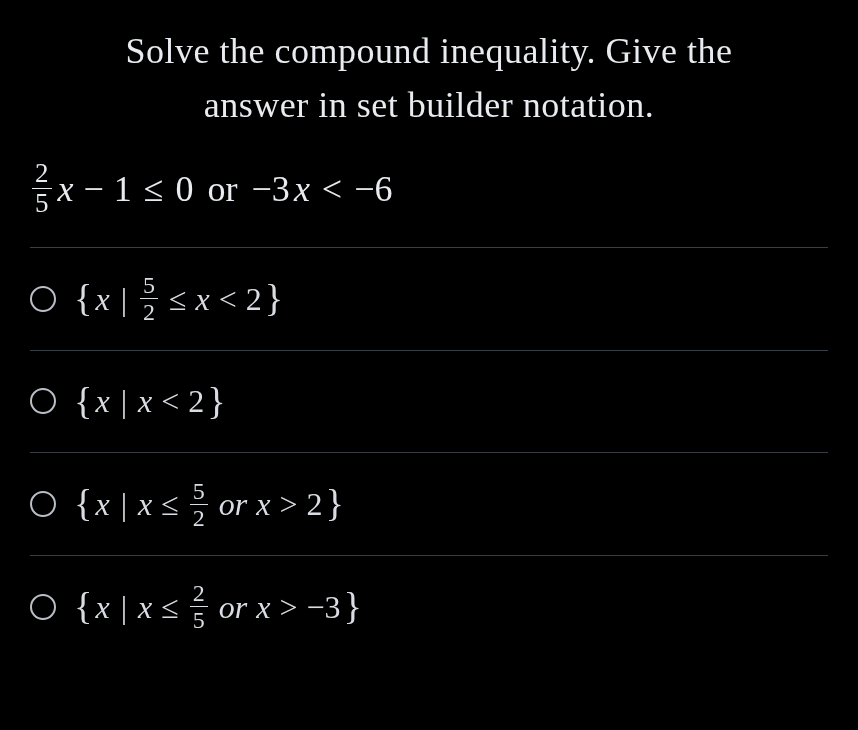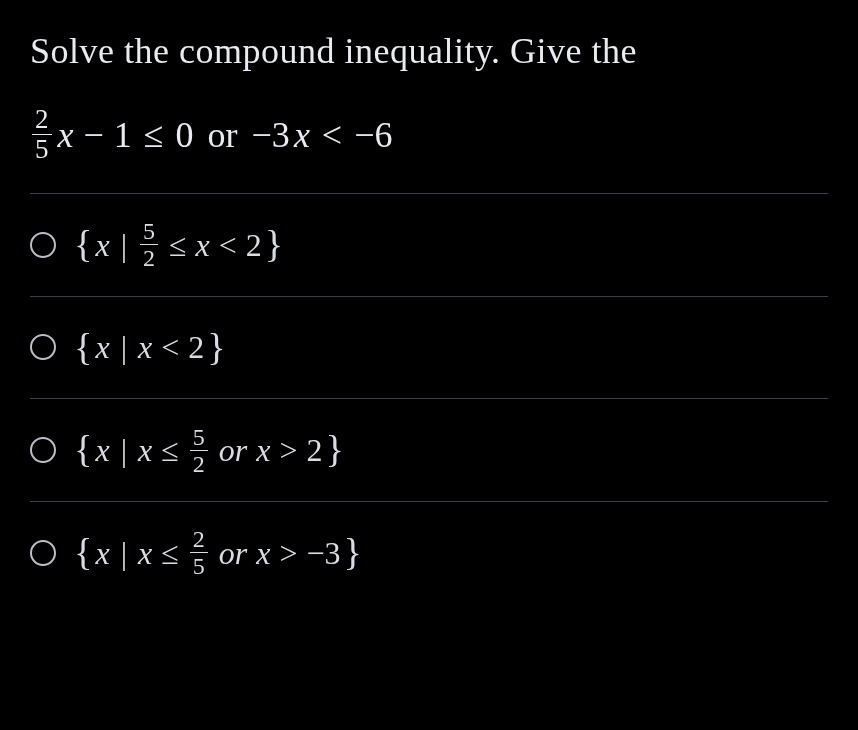--- a/index.html
+++ b/index.html
@@ -12,20 +12,21 @@
     line-height: 1.5;
     width: 858px;
     height: 730px;
     box-sizing: border-box;
   }
   .question-text {
     font-size: 36px;
     color: #e8ebef;
     margin-bottom: 28px;
     letter-spacing: 0.5px;
+    text-align: center;
   }
   .inequality {
     font-size: 36px;
     color: #e8ebef;
     margin-bottom: 30px;
     display: flex;
     align-items: center;
     gap: 4px;
   }
   .options {
@@ -66,20 +67,21 @@
   }
   .math-it { font-style: italic; font-family: 'Times New Roman', serif; }
   .or-text { font-style: italic; font-family: Georgia, serif; padding: 0 6px; }
   .expr { display: inline-flex; align-items: center; gap: 3px; }
 </style>
 </head>
 <body>
 
 <div class="question-text">
   <span>Solve the compound inequality. Give the</span><br>
+  <span>answer in set builder notation.</span>
 </div>
 
 <div class="inequality">
   <span class="frac">
     <span class="num">2</span>
     <span class="den">5</span>
   </span>
   <span class="math-it">x</span>
   <span style="padding:0 6px;">−</span>
   <span>1</span>

